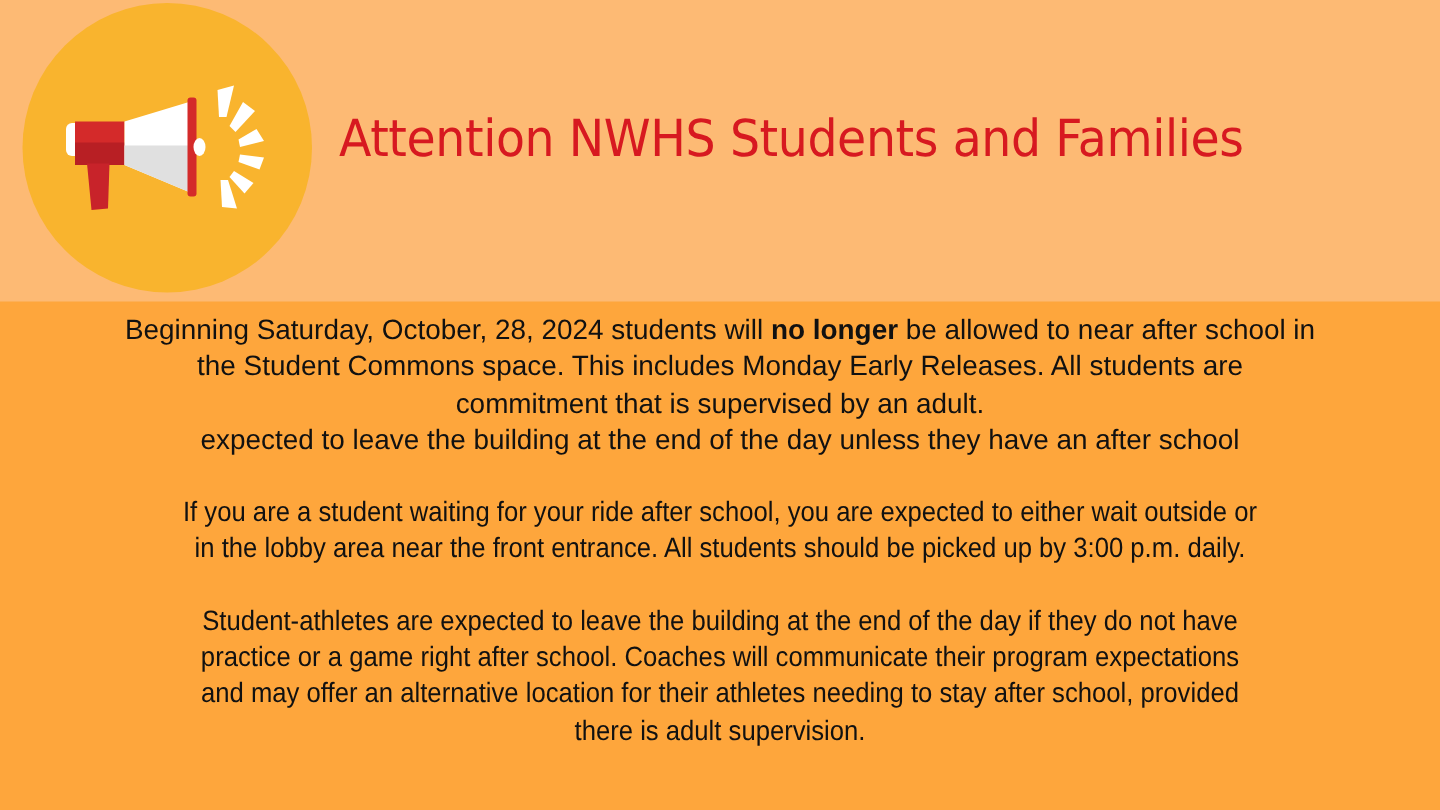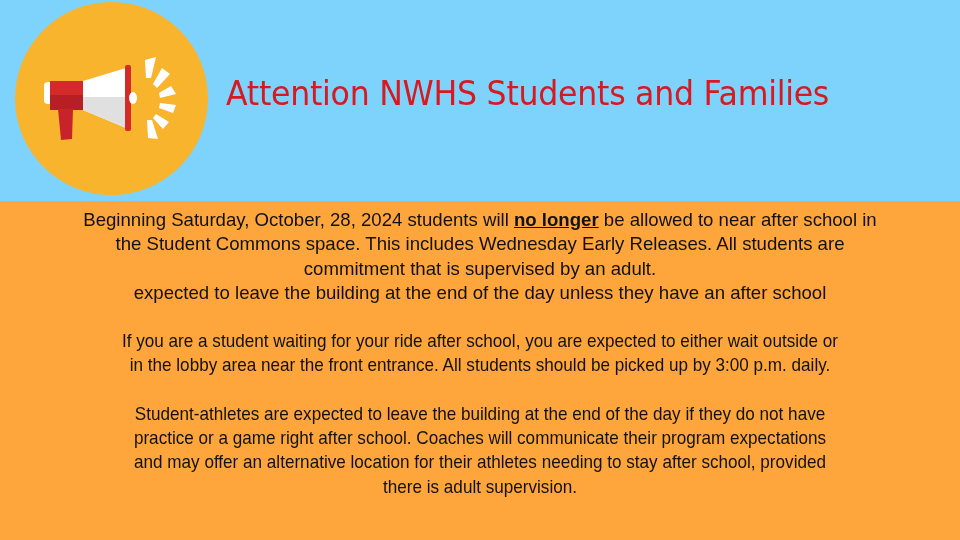--- a/index.html
+++ b/index.html
@@ -7,21 +7,21 @@
       padding: 0;
       width: 960px;
       height: 540px;
       overflow: hidden;
       background: #ffffff;
     }
     .slide {
       position: relative;
       width: 960px;
       height: 540px;
-      background: #7dd3fc;
+      background: #fdba74;
     }
     .icon-circle {
       position: absolute;
       left: 15px;
       top: 2px;
       width: 193px;
       height: 193px;
       border-radius: 50%;
       background: #f9b42e;
     }
@@ -65,21 +65,20 @@
       color: #111111;
     }
     .para {
       margin: 0 0 24px 0;
     }
     .para p {
       margin: 0;
     }
     .emph {
       font-weight: bold;
-      text-decoration: underline;
     }
     .narrow {
       transform: scaleX(0.92);
       transform-origin: center;
     }
   </style>
 </head>
 <body>
 
 <div class="slide">
@@ -110,21 +109,21 @@
     </svg>
   </div>
 
   <div class="title">Attention NWHS Students and Families</div>
 
   <div class="notice-box">
     <div class="notice-text">
 
       <div class="para">
         <p><span>Beginning Saturday, October, 28, 2024 students will </span><span class="emph">no longer</span><span> be allowed to near after school in</span></p>
-        <p>the Student Commons space. This includes Wednesday Early Releases.  All students are</p>
+        <p>the Student Commons space. This includes Monday Early Releases.  All students are</p>
         <p>commitment that is supervised by an adult.</p>
         <p>expected to leave the building at the end of the day unless they have an after school</p>
       </div>
 
       <div class="para narrow">
         <p>If you are a student waiting for your ride after school, you are expected to either wait outside or</p>
         <p>in the lobby area near the front entrance.  All students should be picked up by 3:00 p.m. daily.</p>
       </div>
 
       <div class="para narrow">

